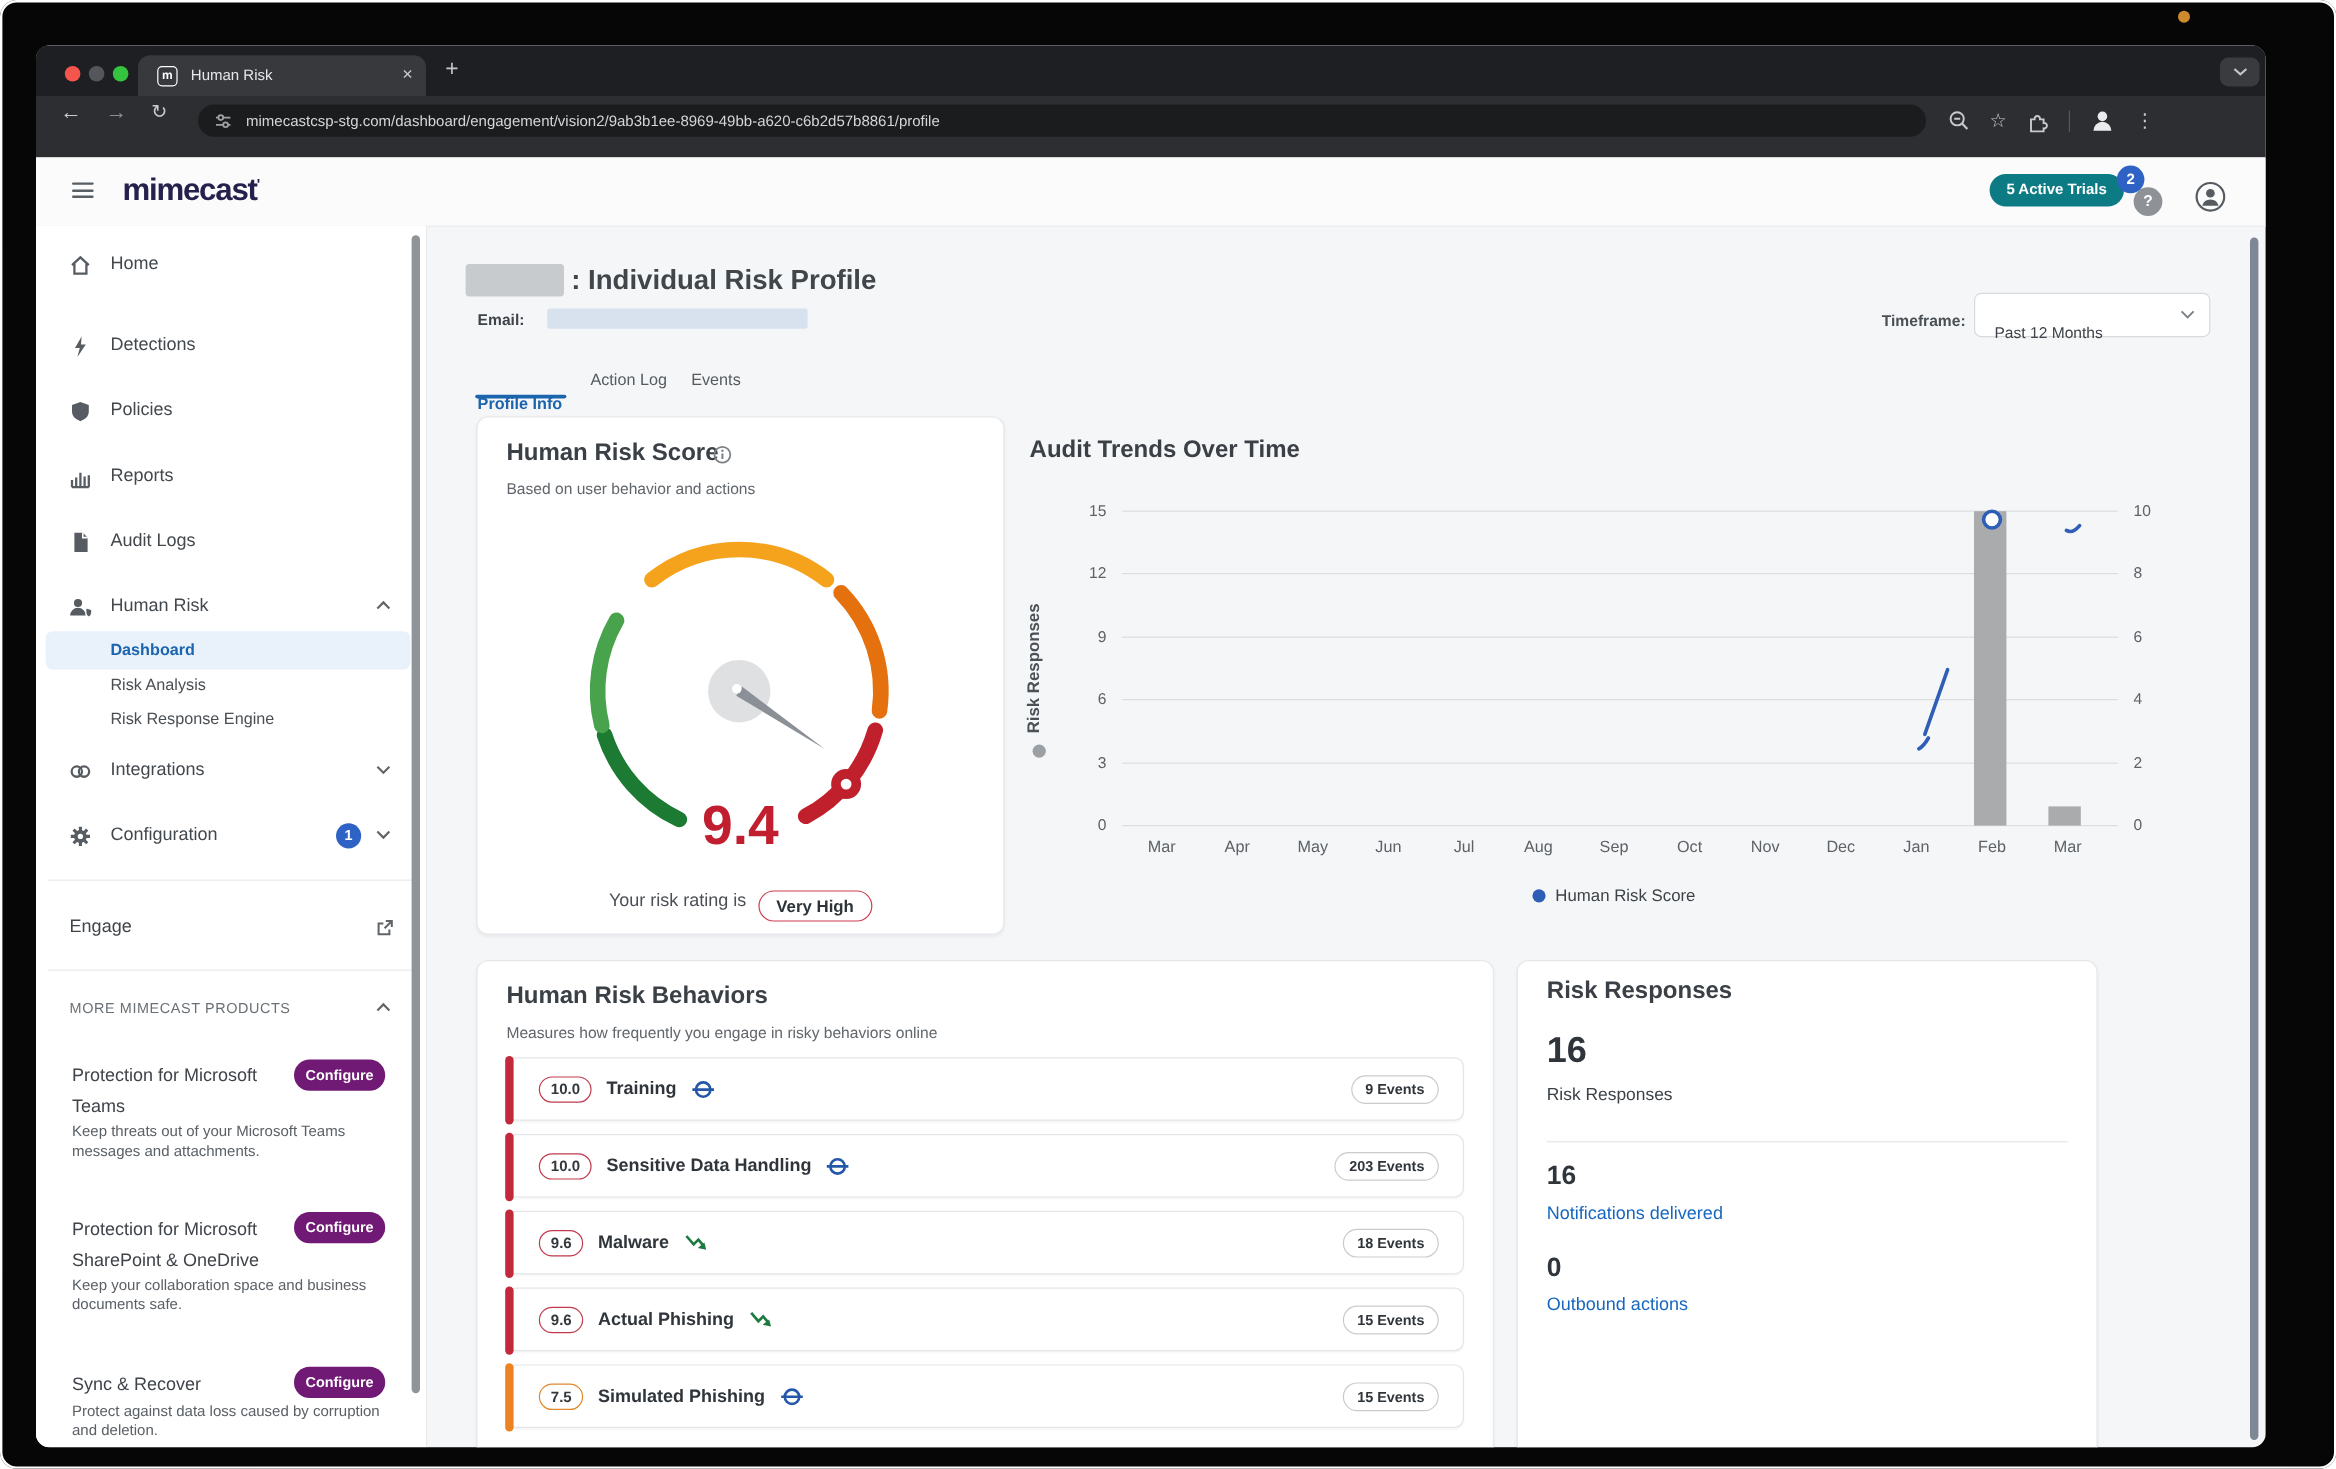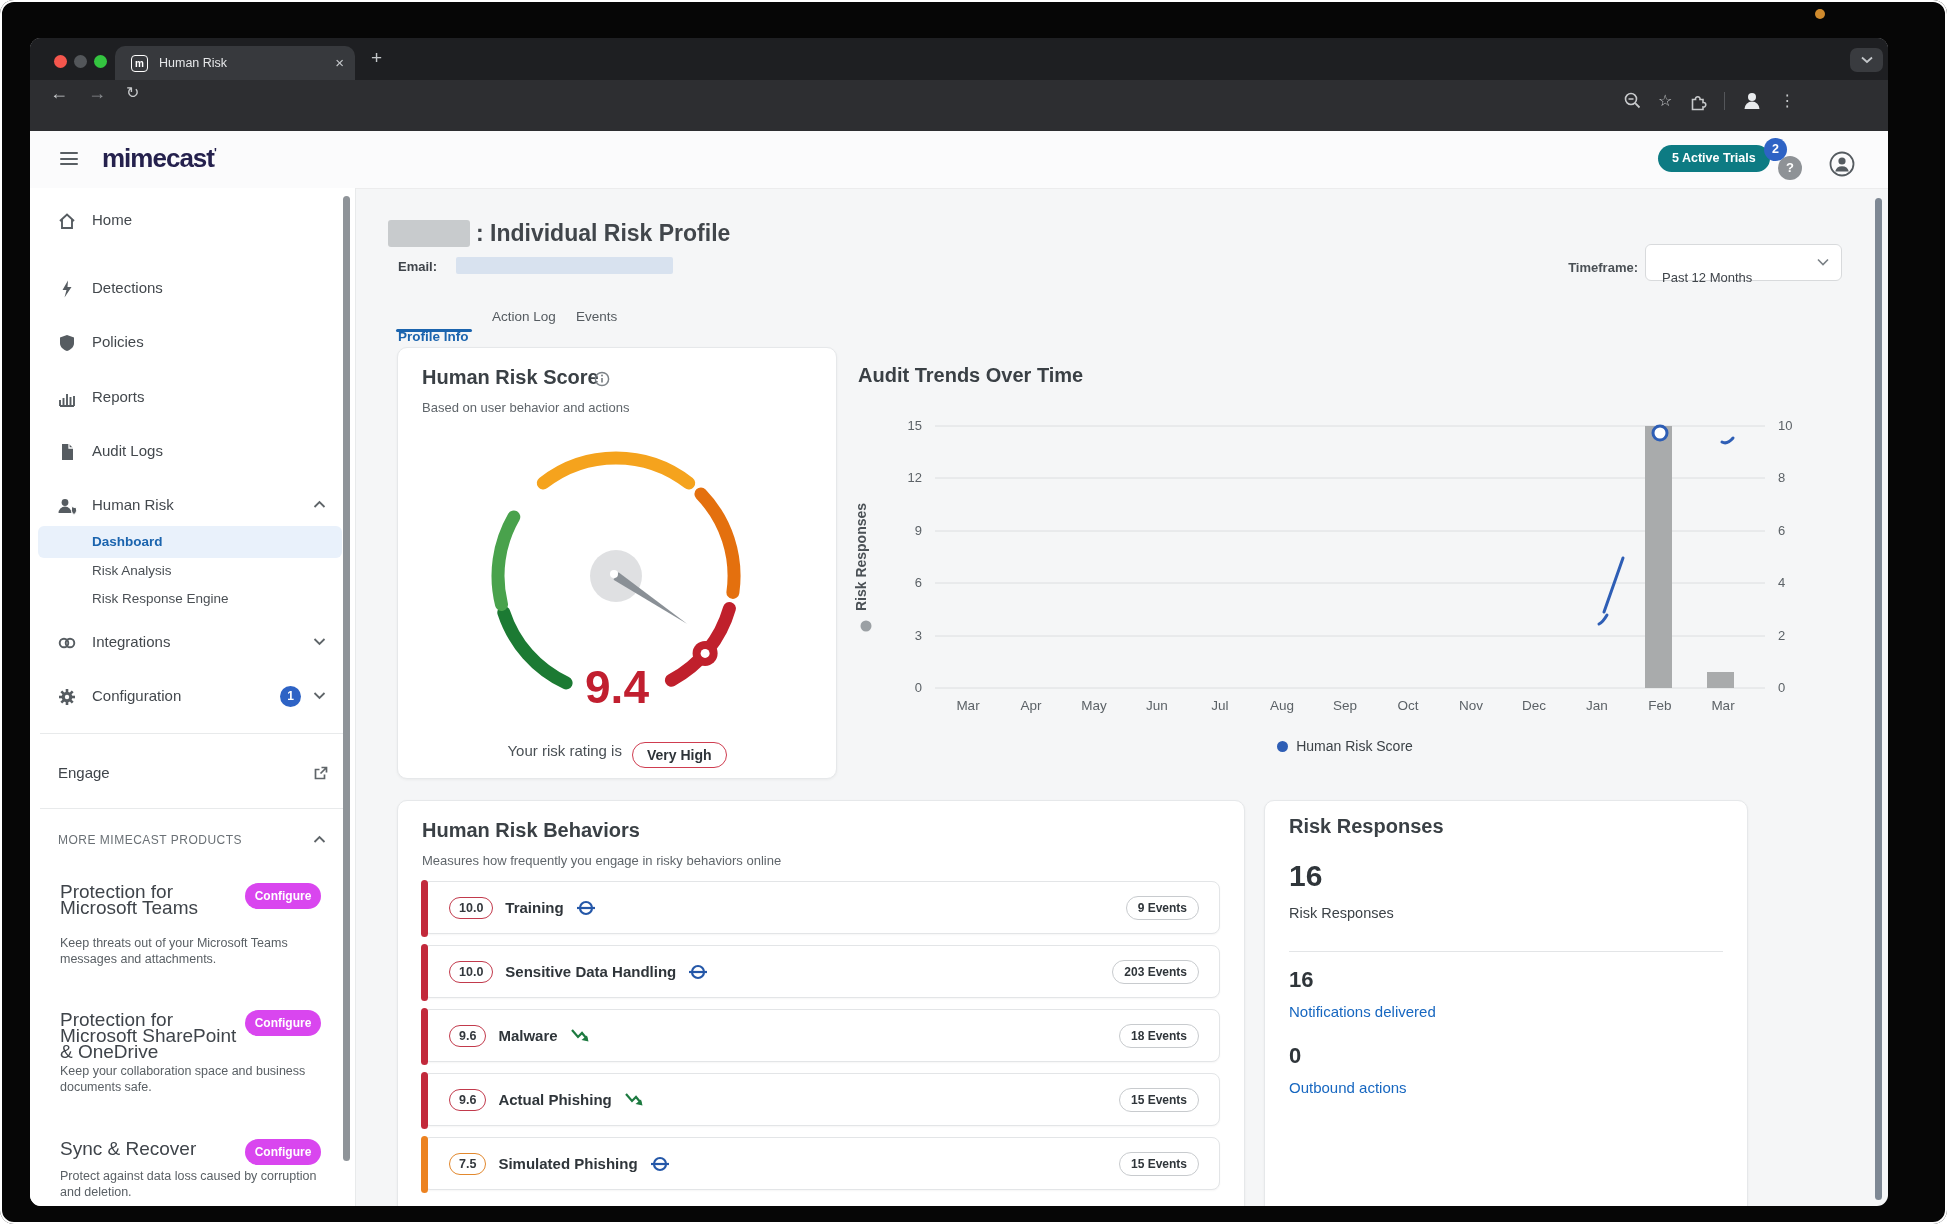--- a/index.html
+++ b/index.html
@@ -46,23 +46,23 @@
   .nav-item .ic{position:absolute;left:26px;top:3px;}
   .nav-item .lb{position:absolute;left:62px;top:4px;font-size:15px;color:#43484d;}
   .caret{position:absolute;left:283px;top:8px;}
   .sub{position:absolute;left:62px;font-size:13.5px;color:#4a4f54;}
   .dash-hl{position:absolute;left:8px;top:488px;width:304px;height:32px;border-radius:6px;background:#e9f1fb;}
   .sub.active{color:#1b64ae;font-weight:bold;}
   .sdiv{position:absolute;left:10px;width:305px;height:1px;background:#e8eaeb;}
   .cfg-badge{position:absolute;left:250px;top:648px;width:21px;height:21px;border-radius:50%;background:#2e63c5;color:#fff;font-size:12px;font-weight:bold;text-align:center;line-height:21px;}
   .engage{position:absolute;left:28px;top:726px;font-size:15px;color:#3f444a;text-align:right;}
   .more-hdr{position:absolute;left:28px;top:795px;font-size:12px;letter-spacing:.5px;color:#6a7075;}
-  .prod-name{position:absolute;left:30px;width:180px;font-size:19px;line-height:16px;color:#3f444a;}
+  .prod-name{position:absolute;left:30px;width:180px;font-size:15px;line-height:26px;color:#3f444a;}
   .prod-desc{position:absolute;left:30px;width:272px;font-size:12.5px;line-height:16px;color:#5a6065;}
-  .cfg-btn{position:absolute;left:215px;width:76px;height:26px;border-radius:13px;background:#d946ef;color:#fff;font-size:12px;font-weight:bold;text-align:center;line-height:26px;}
+  .cfg-btn{position:absolute;left:215px;width:76px;height:26px;border-radius:13px;background:#701a75;color:#fff;font-size:12px;font-weight:bold;text-align:center;line-height:26px;}
   .side-scroll{position:absolute;left:313px;top:158px;width:7px;height:965px;border-radius:4px;background:#8f9499;}
   .page-scroll{position:absolute;left:1845px;top:160px;width:7px;height:1002px;border-radius:4px;background:#7e8894;}
 
   
   .redact-title{position:absolute;left:358px;top:182px;width:82px;height:27px;background:#c8cbcd;border-radius:3px;}
   .page-title{position:absolute;left:446px;top:182px;font-size:23px;font-weight:bold;color:#41464b;}
   .email-label{position:absolute;left:368px;top:221px;font-size:13px;font-weight:bold;color:#3f444a;}
   .email-redact{position:absolute;left:426px;top:219px;width:217px;height:17px;background:#d8e2ef;border-radius:2px;}
   .tf-label{position:absolute;left:1513px;top:222px;width:95px;text-align:right;font-size:13px;font-weight:bold;color:#4a5055;}
   .tf-select{position:absolute;left:1615px;top:206px;width:195px;height:35px;background:#fff;border:1px solid #d8dadc;border-radius:6px;}
@@ -136,20 +136,29 @@
         <div class="tab-chevron">
           <svg width="12" height="8">
               <polyline points="1,1.5 6,6 11,1.5" fill="none" stroke="#c3c6c9" stroke-width="1.8"></polyline>
             </svg>
         </div>
       </div>
       <div class="urlrow">
         <span class="navic" style="left:20px">←</span>
         <span class="navic fwd" style="left:58px">→</span>
         <span class="navic" style="left:96px;font-size:16px">↻</span>
+        <div class="urlpill">
+          <svg class="siteic" width="16" height="16">
+            <line x1="2" y1="5" x2="14" y2="5" stroke="#9ea2a5" stroke-width="1.5"></line>
+              <circle cx="6" cy="5" r="2" fill="#1b1c1e" stroke="#9ea2a5" stroke-width="1.5"></circle>
+            <line x1="2" y1="11" x2="14" y2="11" stroke="#9ea2a5" stroke-width="1.5"></line>
+              <circle cx="10" cy="11" r="2" fill="#1b1c1e" stroke="#9ea2a5" stroke-width="1.5"></circle>
+          </svg>
+          <span class="urltxt">mimecastcsp-stg.com/dashboard/engagement/vision2/9ab3b1ee-8969-49bb-a620-c6b2d57b8861/profile</span>
+        </div>
         <div class="chrm-right" style="left:1593px;top:7px;gap:16px;">
           <svg width="19" height="19">
               <circle cx="8" cy="8" r="5.5" fill="none" stroke="#c7c9cb" stroke-width="1.6"></circle>
               <line x1="5.5" y1="8" x2="10.5" y2="8" stroke="#c7c9cb" stroke-width="1.6"></line>
               <line x1="12.2" y1="12.2" x2="16.5" y2="16.5" stroke="#c7c9cb" stroke-width="1.8"></line>
             </svg>
           <span class="star">☆</span>
           <svg width="20" height="20">
               <path d="M4.5 8.5 h3 a2.3 2.3 0 1 1 4.5 0 h3 v3 a2.3 2.3 0 1 1 0 4.5 v2.5 h-10.5 z" fill="none" stroke="#c7c9cb" stroke-width="1.6"></path>
             </svg>

